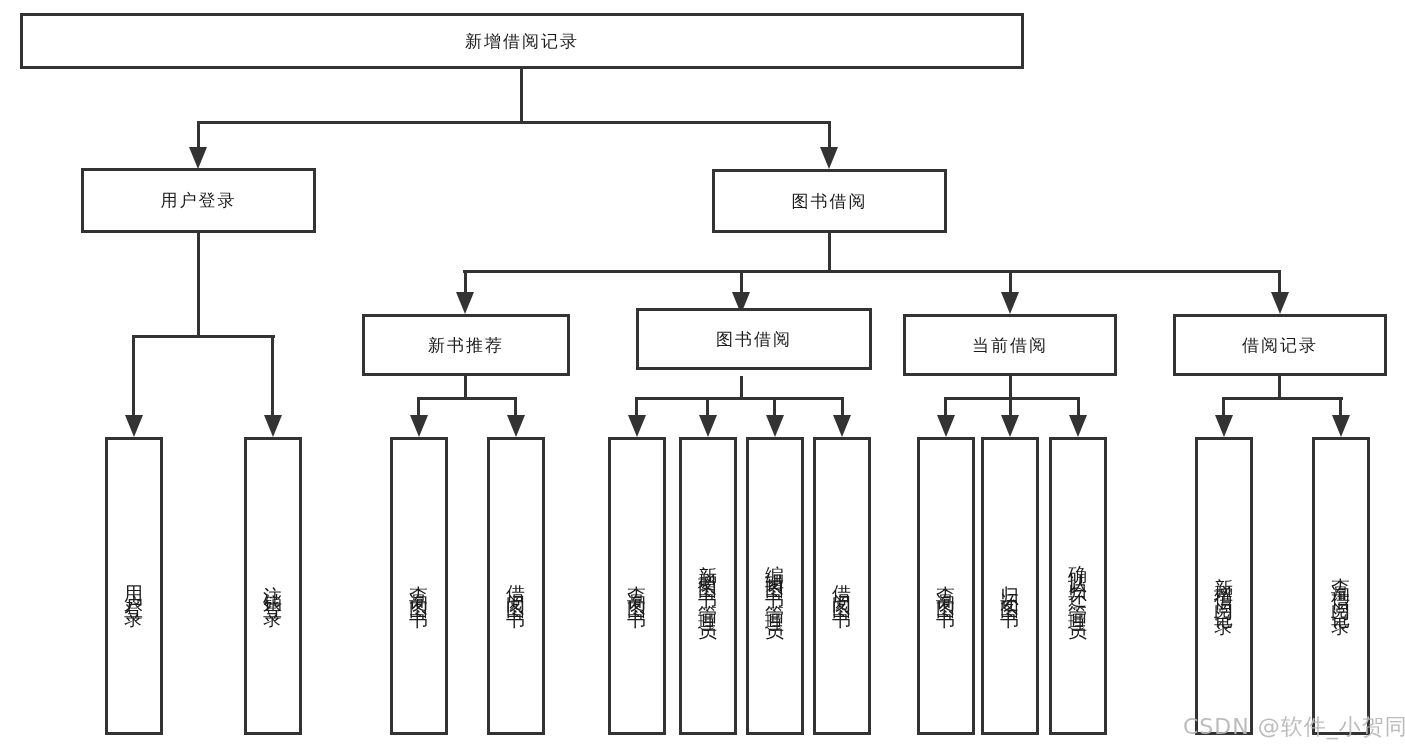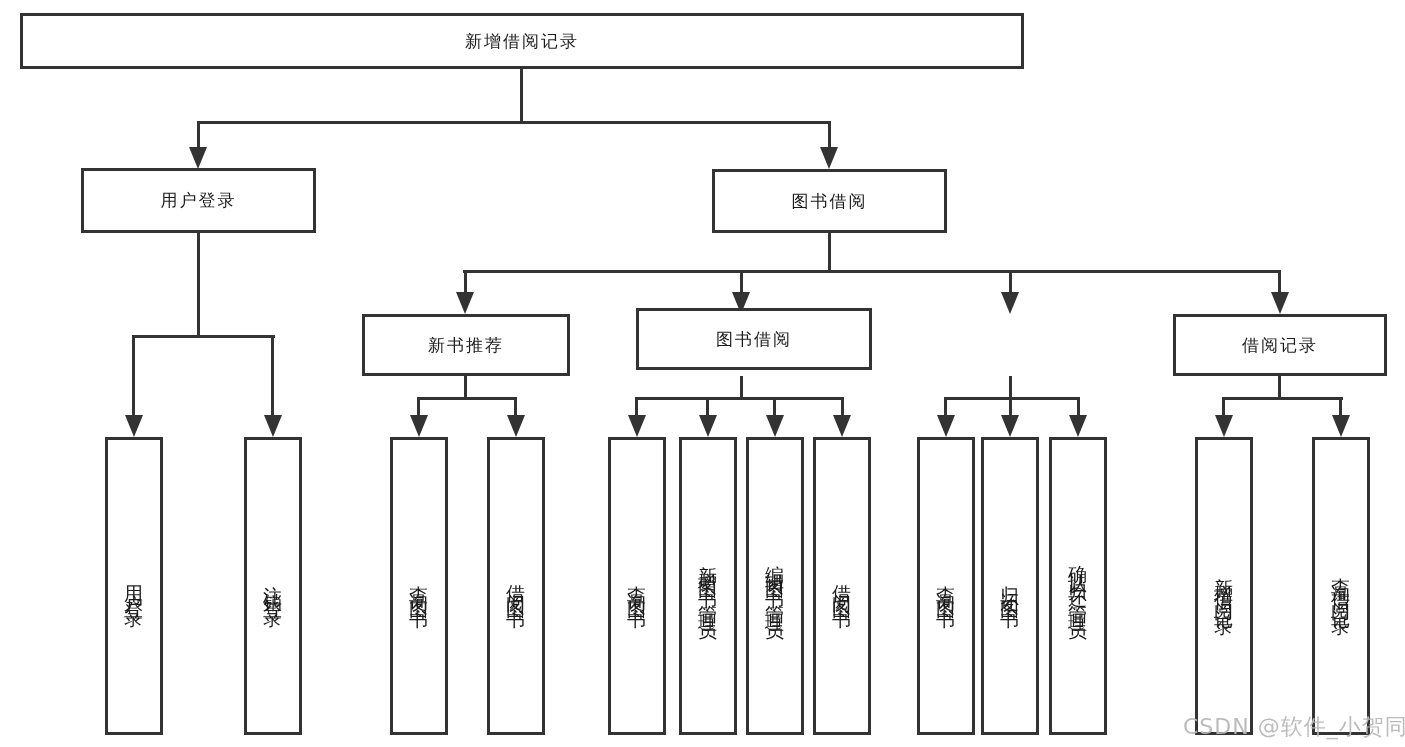--- a/index.html
+++ b/index.html
@@ -56,20 +56,21 @@
   <div class="ah" style="left:456px;top:292px;"></div>
   <div class="vl" style="left:740px;top:270px;height:24px;"></div>
   <div class="ah" style="left:732px;top:292px;"></div>
   <div class="vl" style="left:1009px;top:270px;height:24px;"></div>
   <div class="ah" style="left:1001px;top:292px;"></div>
   <div class="vl" style="left:1278px;top:270px;height:24px;"></div>
   <div class="ah" style="left:1271px;top:292px;"></div>
 
   <div class="node" style="left:362px;top:314px;width:208px;height:62px;">新书推荐</div>
   <div class="node" style="left:636px;top:308px;width:236px;height:62px;">图书借阅</div>
+  <div class="node" style="left:903px;top:314px;width:214px;height:62px;">当前借阅</div>
   <div class="node" style="left:1173px;top:314px;width:214px;height:62px;">借阅记录</div>
 
   <div class="vl" style="left:464px;top:376px;height:24px;"></div>
   <div class="hl" style="left:417px;top:397px;width:100px;"></div>
   <div class="vl" style="left:417px;top:397px;height:20px;"></div>
   <div class="ah" style="left:410px;top:415px;"></div>
   <div class="vl" style="left:514px;top:397px;height:20px;"></div>
   <div class="ah" style="left:507px;top:415px;"></div>
 
   <div class="vl" style="left:740px;top:376px;height:24px;"></div>

